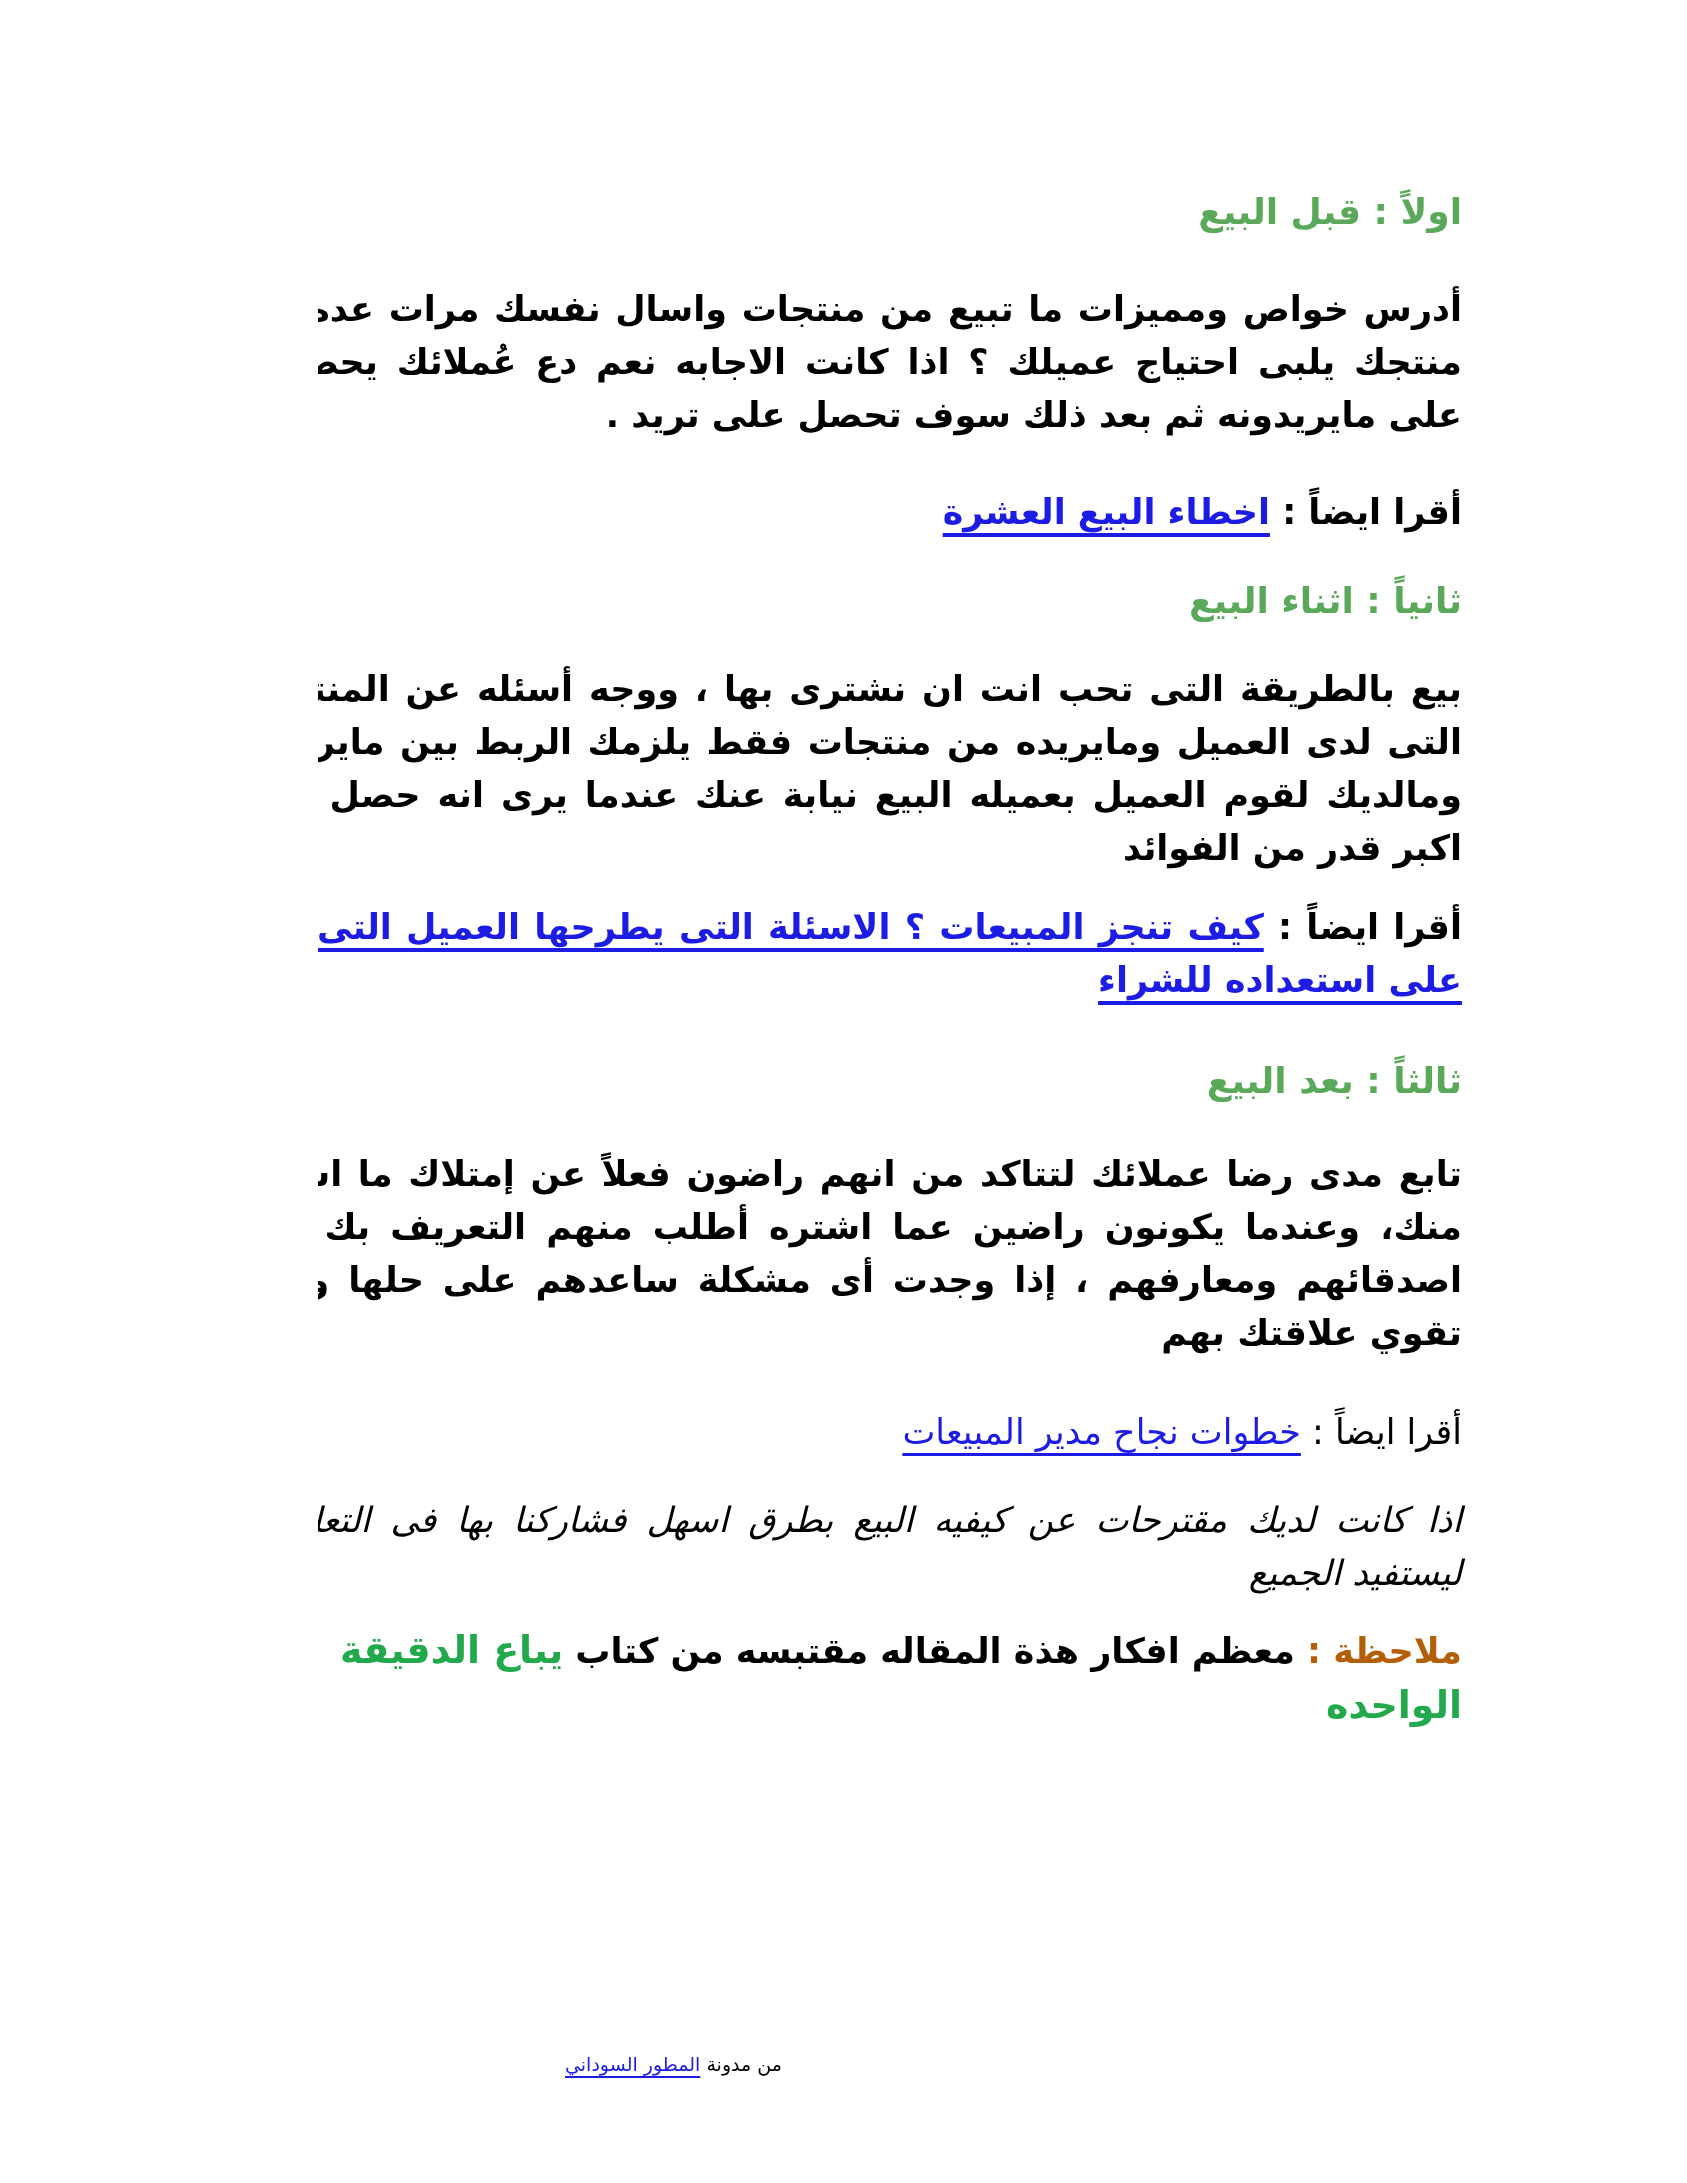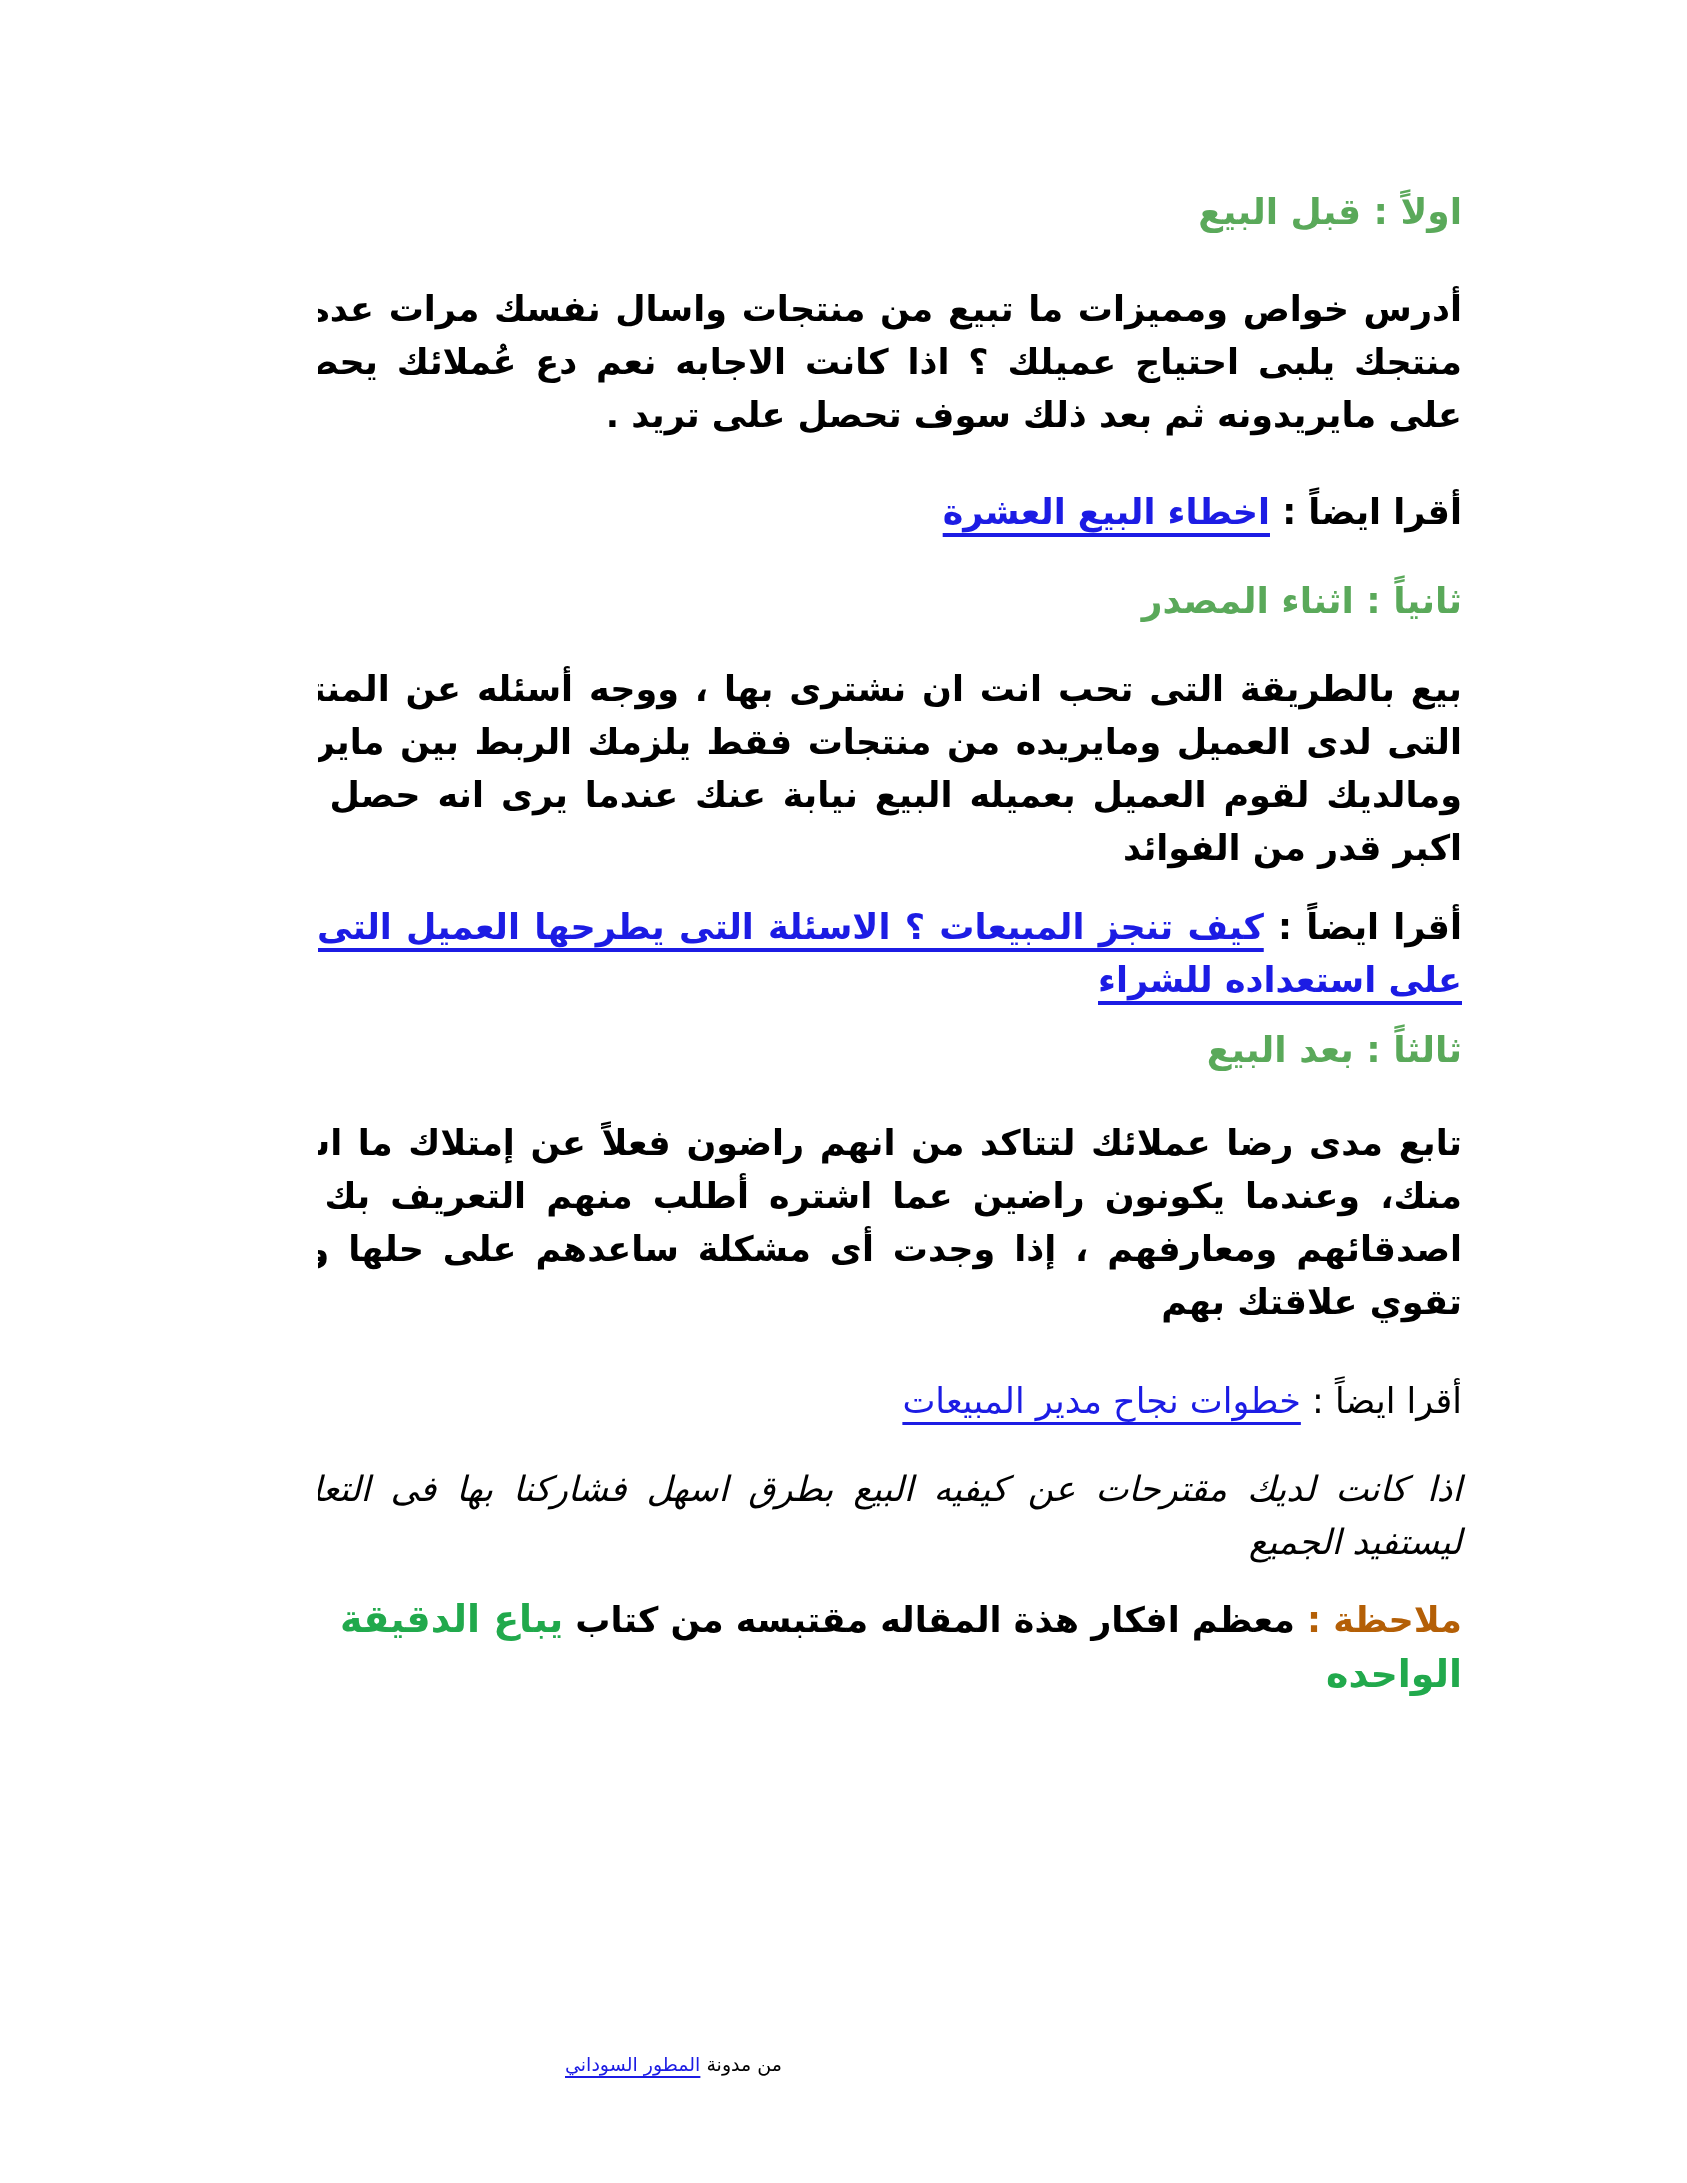--- a/index.html
+++ b/index.html
@@ -54,21 +54,21 @@
   }
   .read-also.regular .link{
     text-decoration-thickness:2.5px;
     text-underline-offset:9px;
   }
   .m-p1{margin-top:44px;}
   .m-ra1{margin-top:44px;}
   .m-h2{margin-top:35px;}
   .m-p2{margin-top:35px;}
   .m-ra2{margin-top:26px;}
-  .m-h3{margin-top:16px;}
+  .m-h3{margin-top:47px;}
   .m-p3{margin-top:40px;}
   .m-ra3{margin-top:46px;}
   .m-p5{margin-top:35px;}
   .note-line{
     font-size:35px;
     line-height:54px;
     font-weight:bold;
     text-align:right;
     margin:23px 0 0 0;
   }
@@ -104,21 +104,21 @@
 
 <div class="page">
   <div class="content">
 
     <h3 class="heading">اولاً : قبل البيع</h3>
 
     <p class="para m-p1">أدرس خواص ومميزات ما تبيع من منتجات واسال نفسك مرات عده هل منتجك يلبى احتياج عميلك ؟ اذا كانت الاجابه نعم دع عُملائك يحصلون على مايريدونه ثم بعد ذلك سوف تحصل على تريد .</p>
 
     <p class="read-also m-ra1"><span>أقرا ايضاً : </span><a class="link">اخطاء البيع العشرة</a></p>
 
-    <h3 class="heading m-h2">ثانياً : اثناء المصدر</h3>
+    <h3 class="heading m-h2">ثانياً : اثناء البيع</h3>
 
     <p class="para m-p2">بيع بالطريقة التى تحب انت ان نشترى بها ، ووجه أسئله عن المنتجات التى لدى العميل ومايريده من منتجات فقط يلزمك الربط بين مايريدوه ومالديك لقوم العميل بعميله البيع نيابة عنك عندما يرى انه حصل على اكبر قدر من الفوائد</p>
 
     <p class="read-also m-ra2"><span>أقرا ايضاً : </span><a class="link">كيف تنجز المبيعات ؟ الاسئلة التى يطرحها العميل التى تدل على استعداده للشراء</a></p>
 
     <h3 class="heading m-h3">ثالثاً : بعد البيع</h3>
 
     <p class="para m-p3">تابع مدى رضا عملائك لتتاكد من انهم راضون فعلاً عن إمتلاك ما اشتره منك، وعندما يكونون راضين عما اشتره أطلب منهم التعريف بك لدي اصدقائهم ومعارفهم ، إذا وجدت أى مشكلة ساعدهم على حلها وبهذا تقوي علاقتك بهم</p>
 
     <p class="read-also regular m-ra3"><span>أقرا ايضاً : </span><a class="link">خطوات نجاح مدير المبيعات</a></p>

